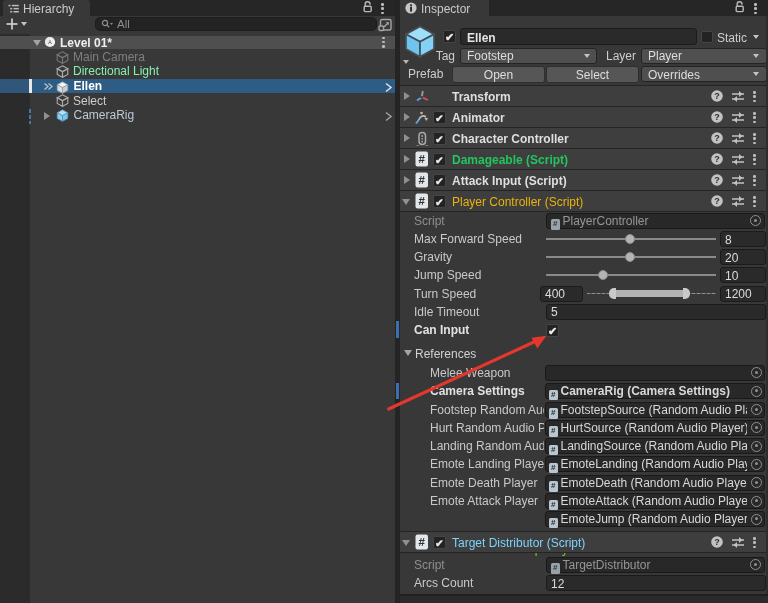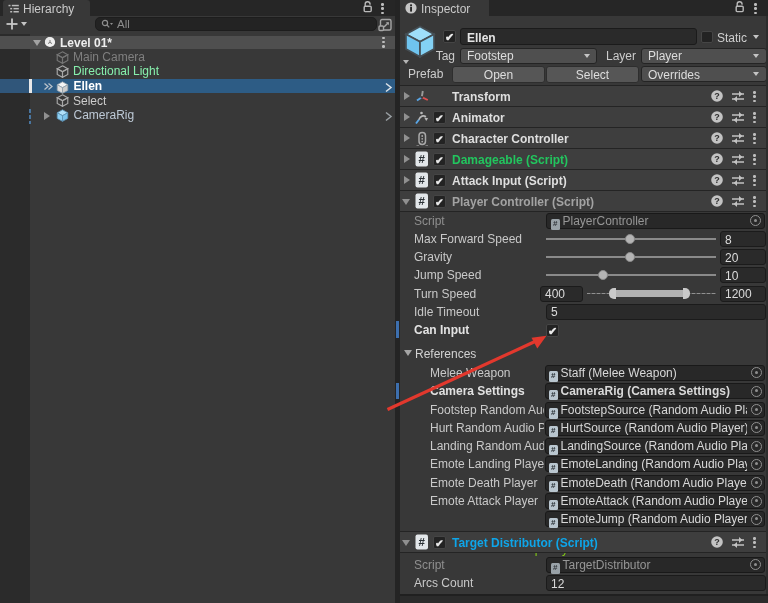--- a/index.html
+++ b/index.html
@@ -313,21 +313,21 @@
       <div class="dot"></div>
     </div>
 <div class="hdr" style="top:191px"></div>
     <div class="foldd" style="left:402px;top:199px"></div>
     <svg class="abs" style="left:414px;top:193px" width="15" height="16">
 <rect x="1.5" y="0.5" width="12.5" height="15" rx="2" fill="#e3e7ea"></rect>
 <text x="7.8" y="12" font-family="Liberation Sans" font-size="11.5" font-weight="bold" fill="#2b3135" text-anchor="middle">#</text>
 </svg>
     <div class="cb" style="left:433px;top:195px;width:12.5px;height:12.5px"></div>
     <div class="chk" style="left:435px;top:197px;font-size:10.5px">✔</div>
-    <div class="abs" style="left:452px;top:194.5px;color:#a3a3a3;font-weight:bold">Player Controller (Script)</div>
+    <div class="abs" style="left:452px;top:194.5px;color:#eab308;font-weight:normal">Player Controller (Script)</div>
     <svg class="abs" style="left:711px;top:195px" width="13" height="13">
 <circle cx="6" cy="6" r="5.8" fill="#c3c3c3"></circle>
 <text x="6" y="9" font-family="Liberation Sans" font-size="9" font-weight="bold" fill="#2e2e2e" text-anchor="middle">?</text>
 </svg>
     <svg class="abs" style="left:731px;top:195px" width="14" height="13">
 <line x1="1" y1="4" x2="13" y2="4" stroke="#c3c3c3" stroke-width="1.5"></line>
 <line x1="1" y1="9" x2="13" y2="9" stroke="#c3c3c3" stroke-width="1.5"></line>
 <path d="M8 1 l3.4 3 l-3.4 3 z" fill="#c3c3c3"></path>
 <path d="M6 6 l-3.4 3 l3.4 3 z" fill="#c3c3c3"></path>
 </svg>
@@ -367,21 +367,20 @@
 <div class="row-label" style="left:414px;top:304.8px;width:130px;color:#c9c9c9;">Idle Timeout</div>
 <div class="fld" style="left:546px;top:303.8px;width:220px;height:16px"></div>
 <div class="abs" style="left:551px;top:305.3px;color:#dcdcdc">5</div>
 <div class="row-label" style="left:414px;top:323px;width:130px;color:#e3e3e3;font-weight:bold;">Can Input</div>
 <div class="cb" style="left:546px;top:323.5px;width:13px;height:13px"></div>
 <div class="chk" style="left:548px;top:325.5px">✔</div>
 <div class="foldd" style="left:404px;top:350px;border-top-color:#a5a5a5"></div>
 <div class="abs" style="left:415px;top:346.5px;color:#d2d2d2">References</div>
 <div class="row-label" style="left:430px;top:365.9px;width:114px;color:#c9c9c9;">Melee Weapon</div>
 <div class="objfld" style="left:545px;top:364.9px;width:220px;height:16px"></div>
-<div class="abs" style="left:549px;top:365.9px;width:198px;overflow:hidden;white-space:nowrap;color:#d8d8d8;"><span class="scrico">#</span>Staff (Melee Weapon)</div>
 <div class="pick" style="left:751px;top:367.4px"></div>
 <div class="row-label" style="left:430px;top:384.2px;width:114px;color:#e0e0e0;font-weight:bold;">Camera Settings</div>
 <div class="objfld" style="left:545px;top:383.2px;width:220px;height:16px"></div>
 <div class="abs" style="left:549px;top:384.2px;width:198px;overflow:hidden;white-space:nowrap;color:#d8d8d8;font-weight:bold;"><span class="scrico">#</span>CameraRig (Camera Settings)</div>
 <div class="pick" style="left:751px;top:385.7px"></div>
 <div class="row-label" style="left:430px;top:402.5px;width:114px;color:#c9c9c9;">Footstep Random Audio Player</div>
 <div class="objfld" style="left:545px;top:401.5px;width:220px;height:16px"></div>
 <div class="abs" style="left:549px;top:402.5px;width:198px;overflow:hidden;white-space:nowrap;color:#d8d8d8;"><span class="scrico">#</span>FootstepSource (Random Audio Player)</div>
 <div class="pick" style="left:751px;top:404.0px"></div>
 <div class="row-label" style="left:430px;top:420.8px;width:114px;color:#c9c9c9;">Hurt Random Audio Player</div>
@@ -410,21 +409,21 @@
 <div class="pick" style="left:751px;top:513.8000000000001px"></div>
 <div class="abs" style="left:400px;top:531px;width:368px;height:1px;background:#242424"></div>
 <div class="hdr" style="top:532px"></div>
     <div class="foldd" style="left:402px;top:540px"></div>
     <svg class="abs" style="left:414px;top:534px" width="15" height="16">
 <rect x="1.5" y="0.5" width="12.5" height="15" rx="2" fill="#e3e7ea"></rect>
 <text x="7.8" y="12" font-family="Liberation Sans" font-size="11.5" font-weight="bold" fill="#2b3135" text-anchor="middle">#</text>
 </svg>
     <div class="cb" style="left:433px;top:536px;width:12.5px;height:12.5px"></div>
     <div class="chk" style="left:435px;top:538px;font-size:10.5px">✔</div>
-    <div class="abs" style="left:452px;top:535.5px;color:#0ea5e9;font-weight:bold">Target Distributor (Script)</div>
+    <div class="abs" style="left:452px;top:535.5px;color:#7dd3fc;font-weight:normal">Target Distributor (Script)</div>
     <svg class="abs" style="left:711px;top:536px" width="13" height="13">
 <circle cx="6" cy="6" r="5.8" fill="#c3c3c3"></circle>
 <text x="6" y="9" font-family="Liberation Sans" font-size="9" font-weight="bold" fill="#2e2e2e" text-anchor="middle">?</text>
 </svg>
     <svg class="abs" style="left:731px;top:536px" width="14" height="13">
 <line x1="1" y1="4" x2="13" y2="4" stroke="#c3c3c3" stroke-width="1.5"></line>
 <line x1="1" y1="9" x2="13" y2="9" stroke="#c3c3c3" stroke-width="1.5"></line>
 <path d="M8 1 l3.4 3 l-3.4 3 z" fill="#c3c3c3"></path>
 <path d="M6 6 l-3.4 3 l3.4 3 z" fill="#c3c3c3"></path>
 </svg>

